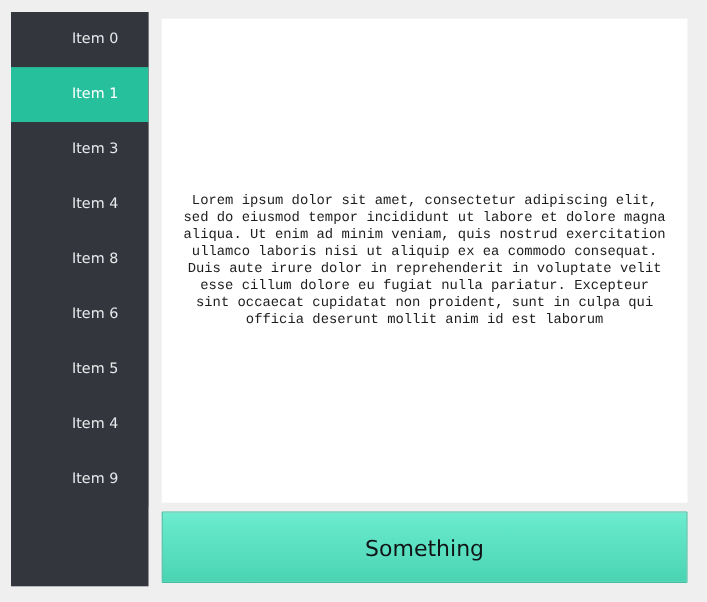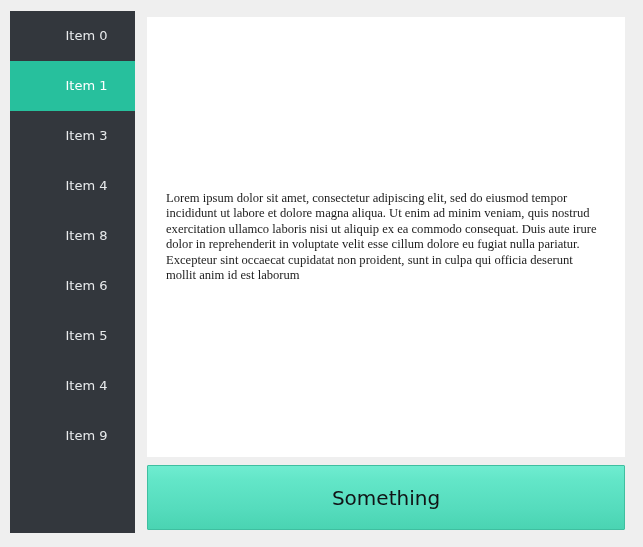--- a/index.html
+++ b/index.html
@@ -74,24 +74,25 @@
     box-sizing: border-box;
     display: flex;
     align-items: center;
     justify-content: center;
   }
 
   #content-paragraph {
     margin: 0;
     padding: 0 8px;
     width: 440px;
+    text-align: center;
     color: #1d1d1d;
     font-size: 12.6px;
     line-height: 15.5px;
-    font-family: Liberation Serif, serif;
+    font-family: Liberation Mono, monospace;
   }
 
   #action-button {
     position: absolute;
     left: 0;
     top: 448px;
     width: 478px;
     height: 65px;
     box-sizing: border-box;
     border: 1px solid #3fbfa0;

